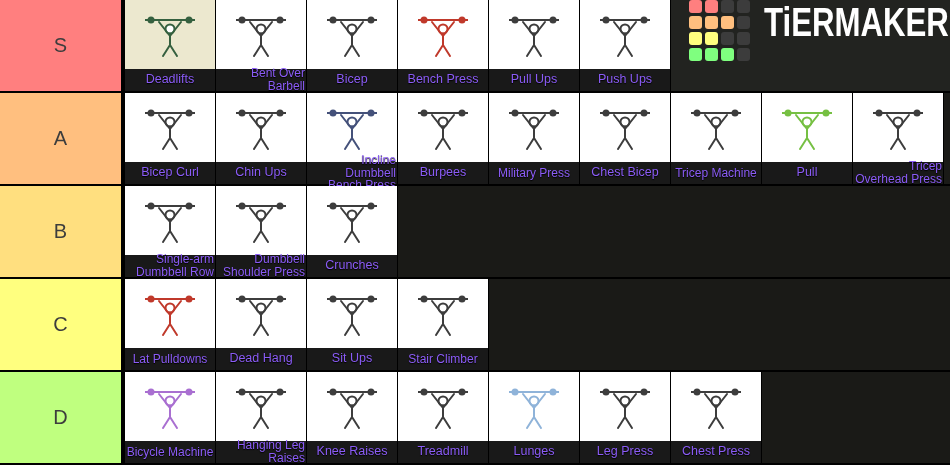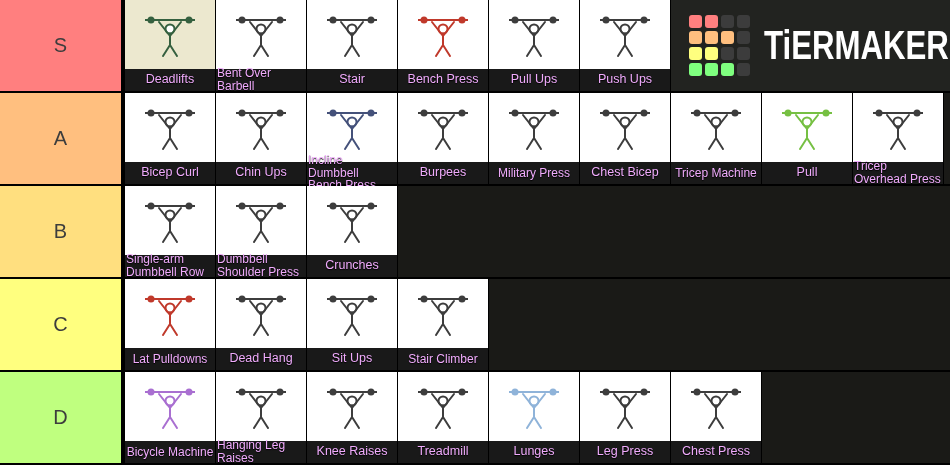--- a/index.html
+++ b/index.html
@@ -18,29 +18,29 @@
   .items{display:flex;flex:1;min-width:0;}
   .cell{
     flex:0 0 90px;border-right:1px solid #000;
     display:flex;flex-direction:column;background:#fff;
   }
   .fig{
     height:69px;display:flex;align-items:center;justify-content:center;
     background:#fff;overflow:hidden;
   }
   .cap{
-    height:22px;background:#191919;color:#f0abfc;
+    height:22px;background:#191919;color:#8b5cf6;
     display:flex;align-items:center;justify-content:center;
-    text-align:left;font-size:12.5px;line-height:1.05;
+    text-align:right;font-size:12.5px;line-height:1.05;
     padding:0 1px;box-sizing:border-box;
     text-shadow:0 1px 1px #000;
   }
   .cap.sm{font-size:12px;}
   .logo{
-    flex:1;background:#222320;display:flex;align-items:center;
+    flex:1;background:#222320;display:flex;
     padding-left:18px;gap:14px;overflow:hidden;
   }
   .logo-grid{
     display:grid;grid-template-columns:repeat(4,13px);grid-auto-rows:13px;gap:3px;
     flex:0 0 auto;
   }
   .logo-grid span{border-radius:3px;display:block;}
   .wordmark{
     color:#fff;font-weight:bold;font-size:40px;letter-spacing:0;
     transform:scaleX(0.78);transform-origin:left center;white-space:nowrap;
@@ -80,21 +80,21 @@
         <div class="cell">
           <div class="fig">
             <svg width="62" height="46" viewBox="0 0 62 46">
               <line x1="6" y1="8" x2="56" y2="8" stroke="#3d3d3d" stroke-width="2"></line>
               <circle cx="12" cy="8" r="3.5" fill="#3d3d3d"></circle>
               <circle cx="50" cy="8" r="3.5" fill="#3d3d3d"></circle>
               <circle cx="31" cy="17" r="4.5" stroke="#3d3d3d" stroke-width="2" fill="#fff"></circle>
               <path d="M31 21.5 V33 M31 24 L20 10 M31 24 L42 10 M31 33 L24 44 M31 33 L38 44" stroke="#3d3d3d" stroke-width="2" stroke-linecap="round" fill="none"></path>
             </svg>
           </div>
-          <div class="cap">Stair</div>
+          <div class="cap">Bicep</div>
         </div>
         <div class="cell">
           <div class="fig">
             <svg width="62" height="46" viewBox="0 0 62 46">
               <line x1="6" y1="8" x2="56" y2="8" stroke="#C0392B" stroke-width="2"></line>
               <circle cx="12" cy="8" r="3.5" fill="#C0392B"></circle>
               <circle cx="50" cy="8" r="3.5" fill="#C0392B"></circle>
               <circle cx="31" cy="17" r="4.5" stroke="#C0392B" stroke-width="2" fill="#fff"></circle>
               <path d="M31 21.5 V33 M31 24 L20 10 M31 24 L42 10 M31 33 L24 44 M31 33 L38 44" stroke="#C0392B" stroke-width="2" stroke-linecap="round" fill="none"></path>
             </svg>

